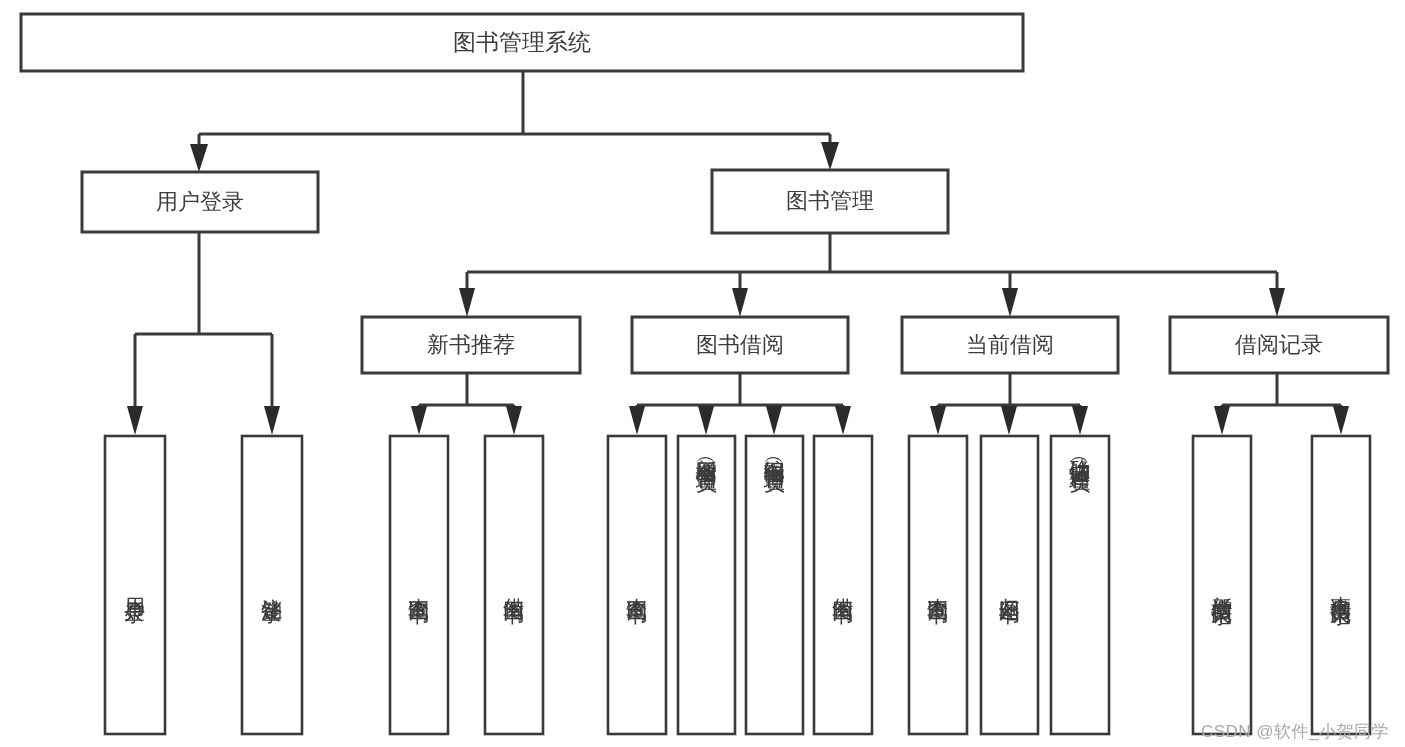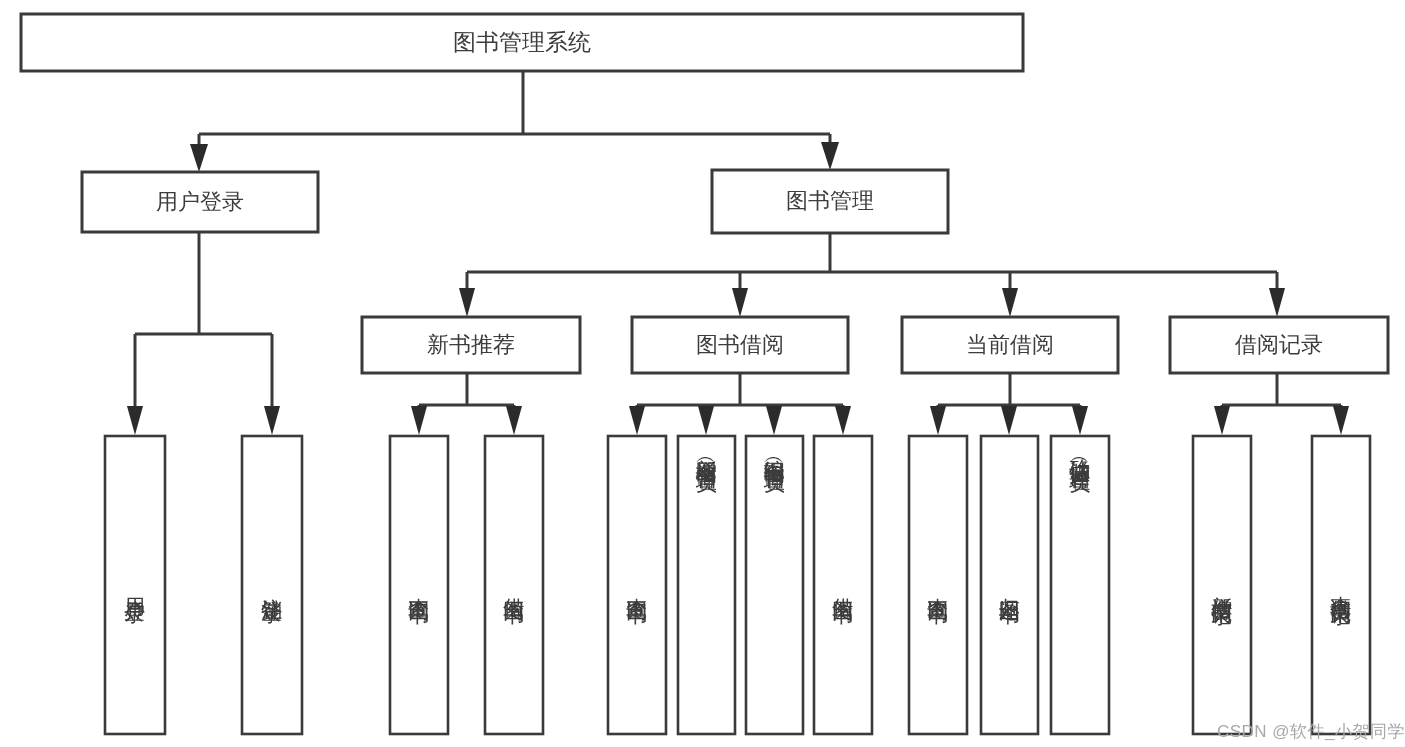--- a/index.html
+++ b/index.html
@@ -75,21 +75,21 @@
     line-height: 1.12;
     color: #3c3c3c;
     writing-mode: vertical-rl;
     text-orientation: upright;
     letter-spacing: 2px;
     white-space: nowrap;
     text-align: center;
   }
   .watermark {
     position: absolute;
-    right: 0;
+    right: 16px;
     bottom: 4px;
     font-family: "Liberation Sans", "DejaVu Sans", sans-serif;
     font-size: 17px;
     color: #a8a8a8;
     white-space: nowrap;
     letter-spacing: 0.5px;
   }
 </style>
 </head>
 <body>

